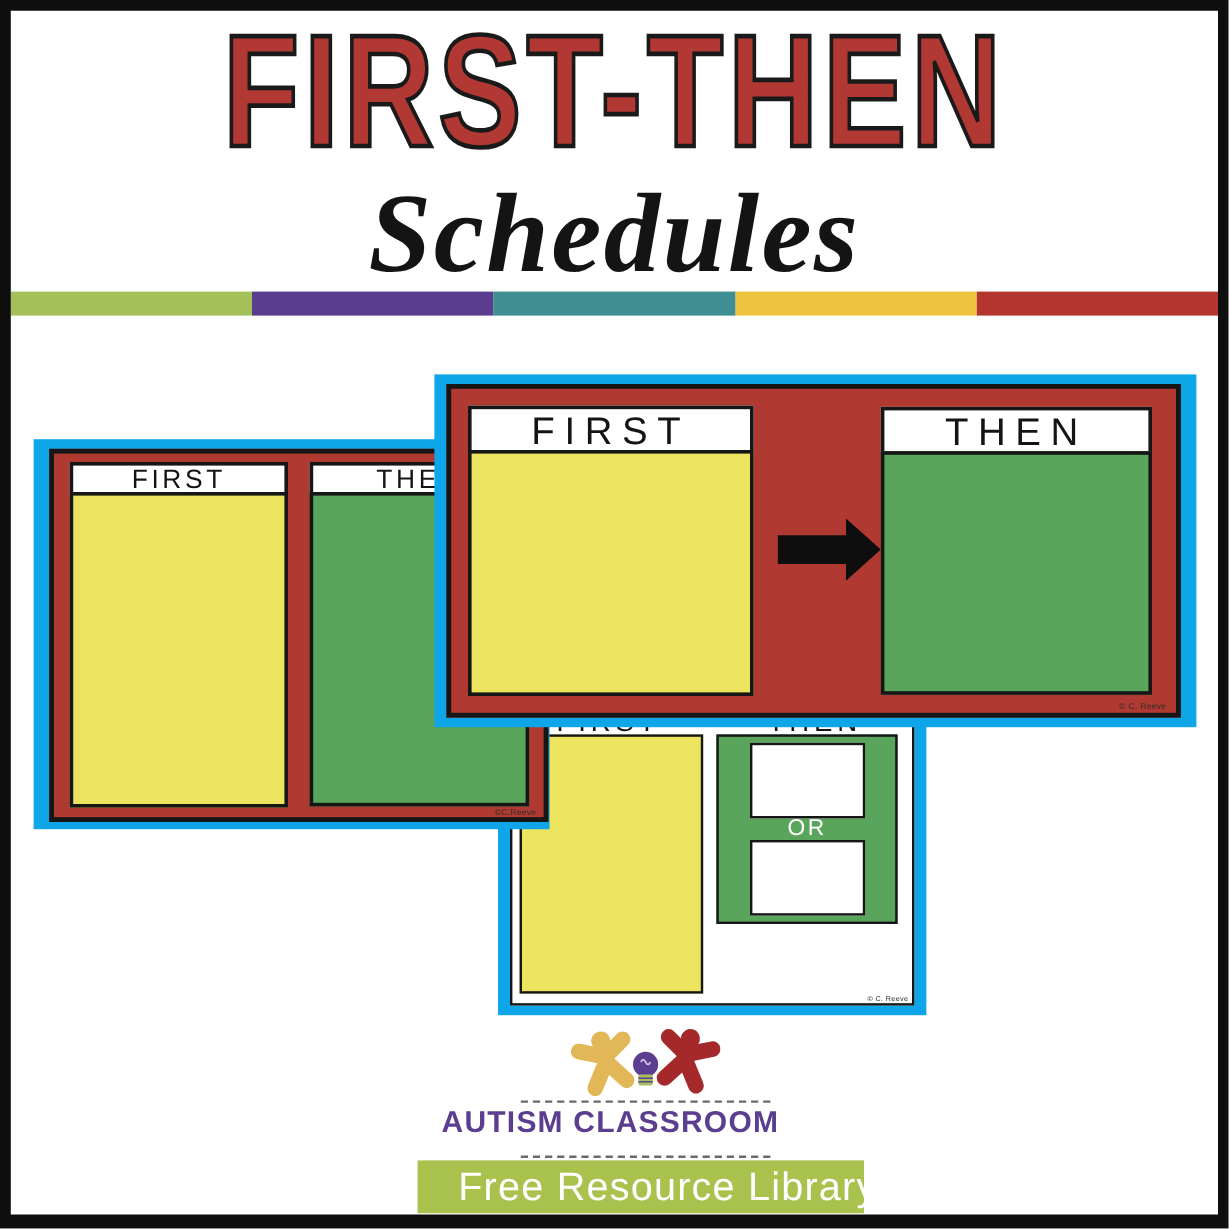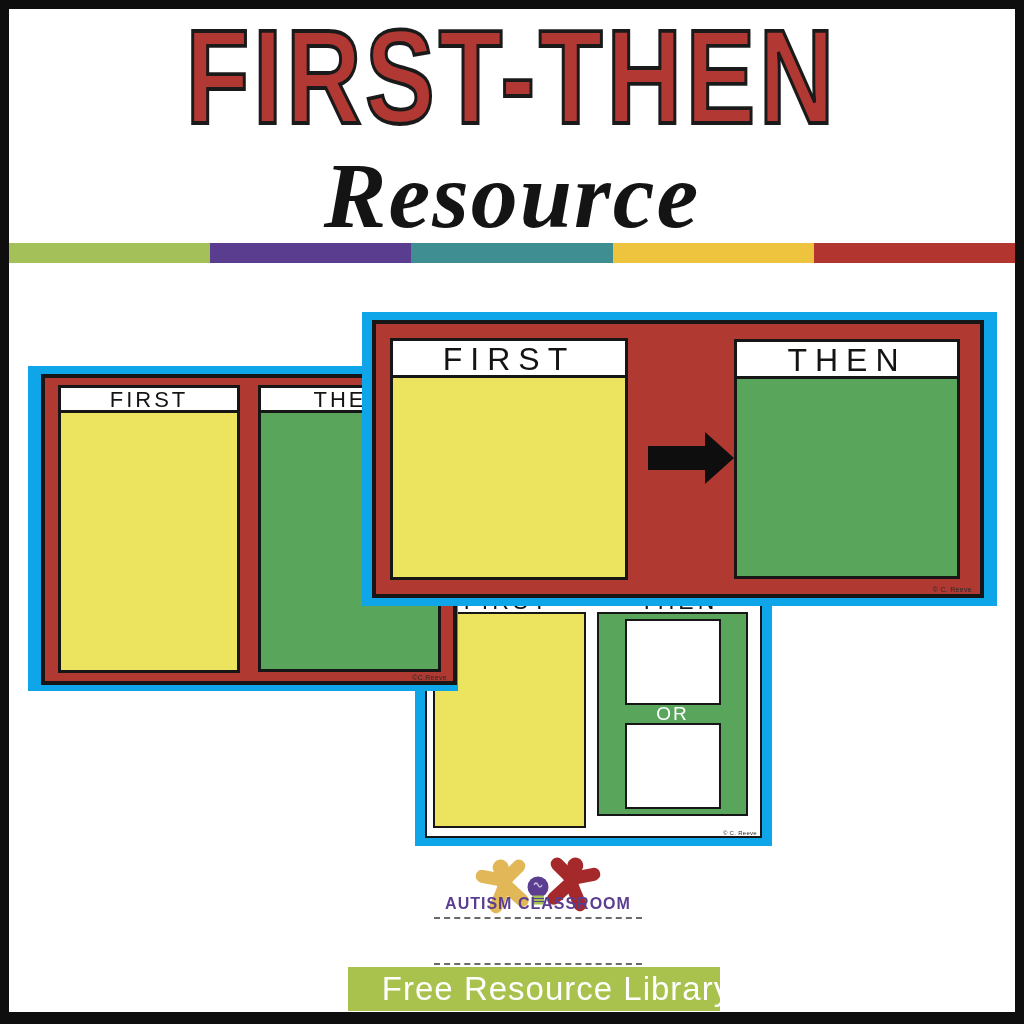--- a/index.html
+++ b/index.html
@@ -62,47 +62,47 @@
   .sheet { position:absolute; left:10px; top:22px; width:337px; height:244px;
            border:2px solid #161616; background:#ffffff; }
   .sheet-hdr {
     position:absolute; top:-8px; width:160px; text-align:center;
     font-size:23px; letter-spacing:4px; color:#141414;
   }
   .sheet-hdr.left { left:0px; }
   .sheet-hdr.right { left:172px; }
   .box-yellow { position:absolute; left:6px; top:16px; width:153px; height:216px;
                 border:2.5px solid #161616; }
-  .box-green  { position:absolute; left:170px; top:16px; width:151px; height:204px;
+  .box-green  { position:absolute; left:170px; top:16px; width:151px; height:158px;
                 border:2.5px solid #161616;
                 display:flex; flex-direction:column; align-items:center;
                 justify-content:space-between; padding:5px 0; }
   .choice { width:96px; height:91px; border:2px solid #161616; background:#ffffff; }
   .or-label { color:#ffffff; font-size:19px; line-height:18px; letter-spacing:2px; }
   
   .logo-figures { position:absolute; left:455px; top:852px; width:166px; height:64px; }
   .dotted { position:absolute; left:434px; width:208px; border-top:2px dashed #6a6a6a; }
   .d1 { top:917px; } .d2 { top:963px; }
-  .brand { position:absolute; left:368px; top:895px; width:340px; text-align:center;
-           font-weight:bold; font-size:16px; letter-spacing:1px; }
+  .brand { position:absolute; left:368px; top:921px; width:340px; text-align:left;
+           font-weight:bold; font-size:25px; letter-spacing:1px; }
   .tagline { position:absolute; left:368px; top:942px; width:340px; text-align:center;
              font-size:19px; letter-spacing:3px; }
   
   .banner { position:absolute; left:348px; top:967px; width:372px; height:44px;
             display:flex; align-items:center; justify-content:center;padding-left:45px; }
   .banner span { color:#ffffff; font-size:33px; letter-spacing:1px; white-space:nowrap; }
 </style>
 </head>
 <body>
 
 <div class="canvas">
   <div class="frame"></div>
 
   <div class="title-main" style="color: rgb(178, 57, 51);">FIRST-THEN</div>
-  <div class="title-script">Resource</div>
+  <div class="title-script">Schedules</div>
 
   <div class="stripe">
     <div style="background-color: rgb(164, 192, 89);"></div>
     <div style="background-color: rgb(90, 61, 142);"></div>
     <div style="background-color: rgb(62, 142, 146);"></div>
     <div style="background-color: rgb(238, 196, 63);"></div>
     <div style="background-color: rgb(178, 54, 47);"></div>
   </div>
 
   <div class="page page-bottom">

